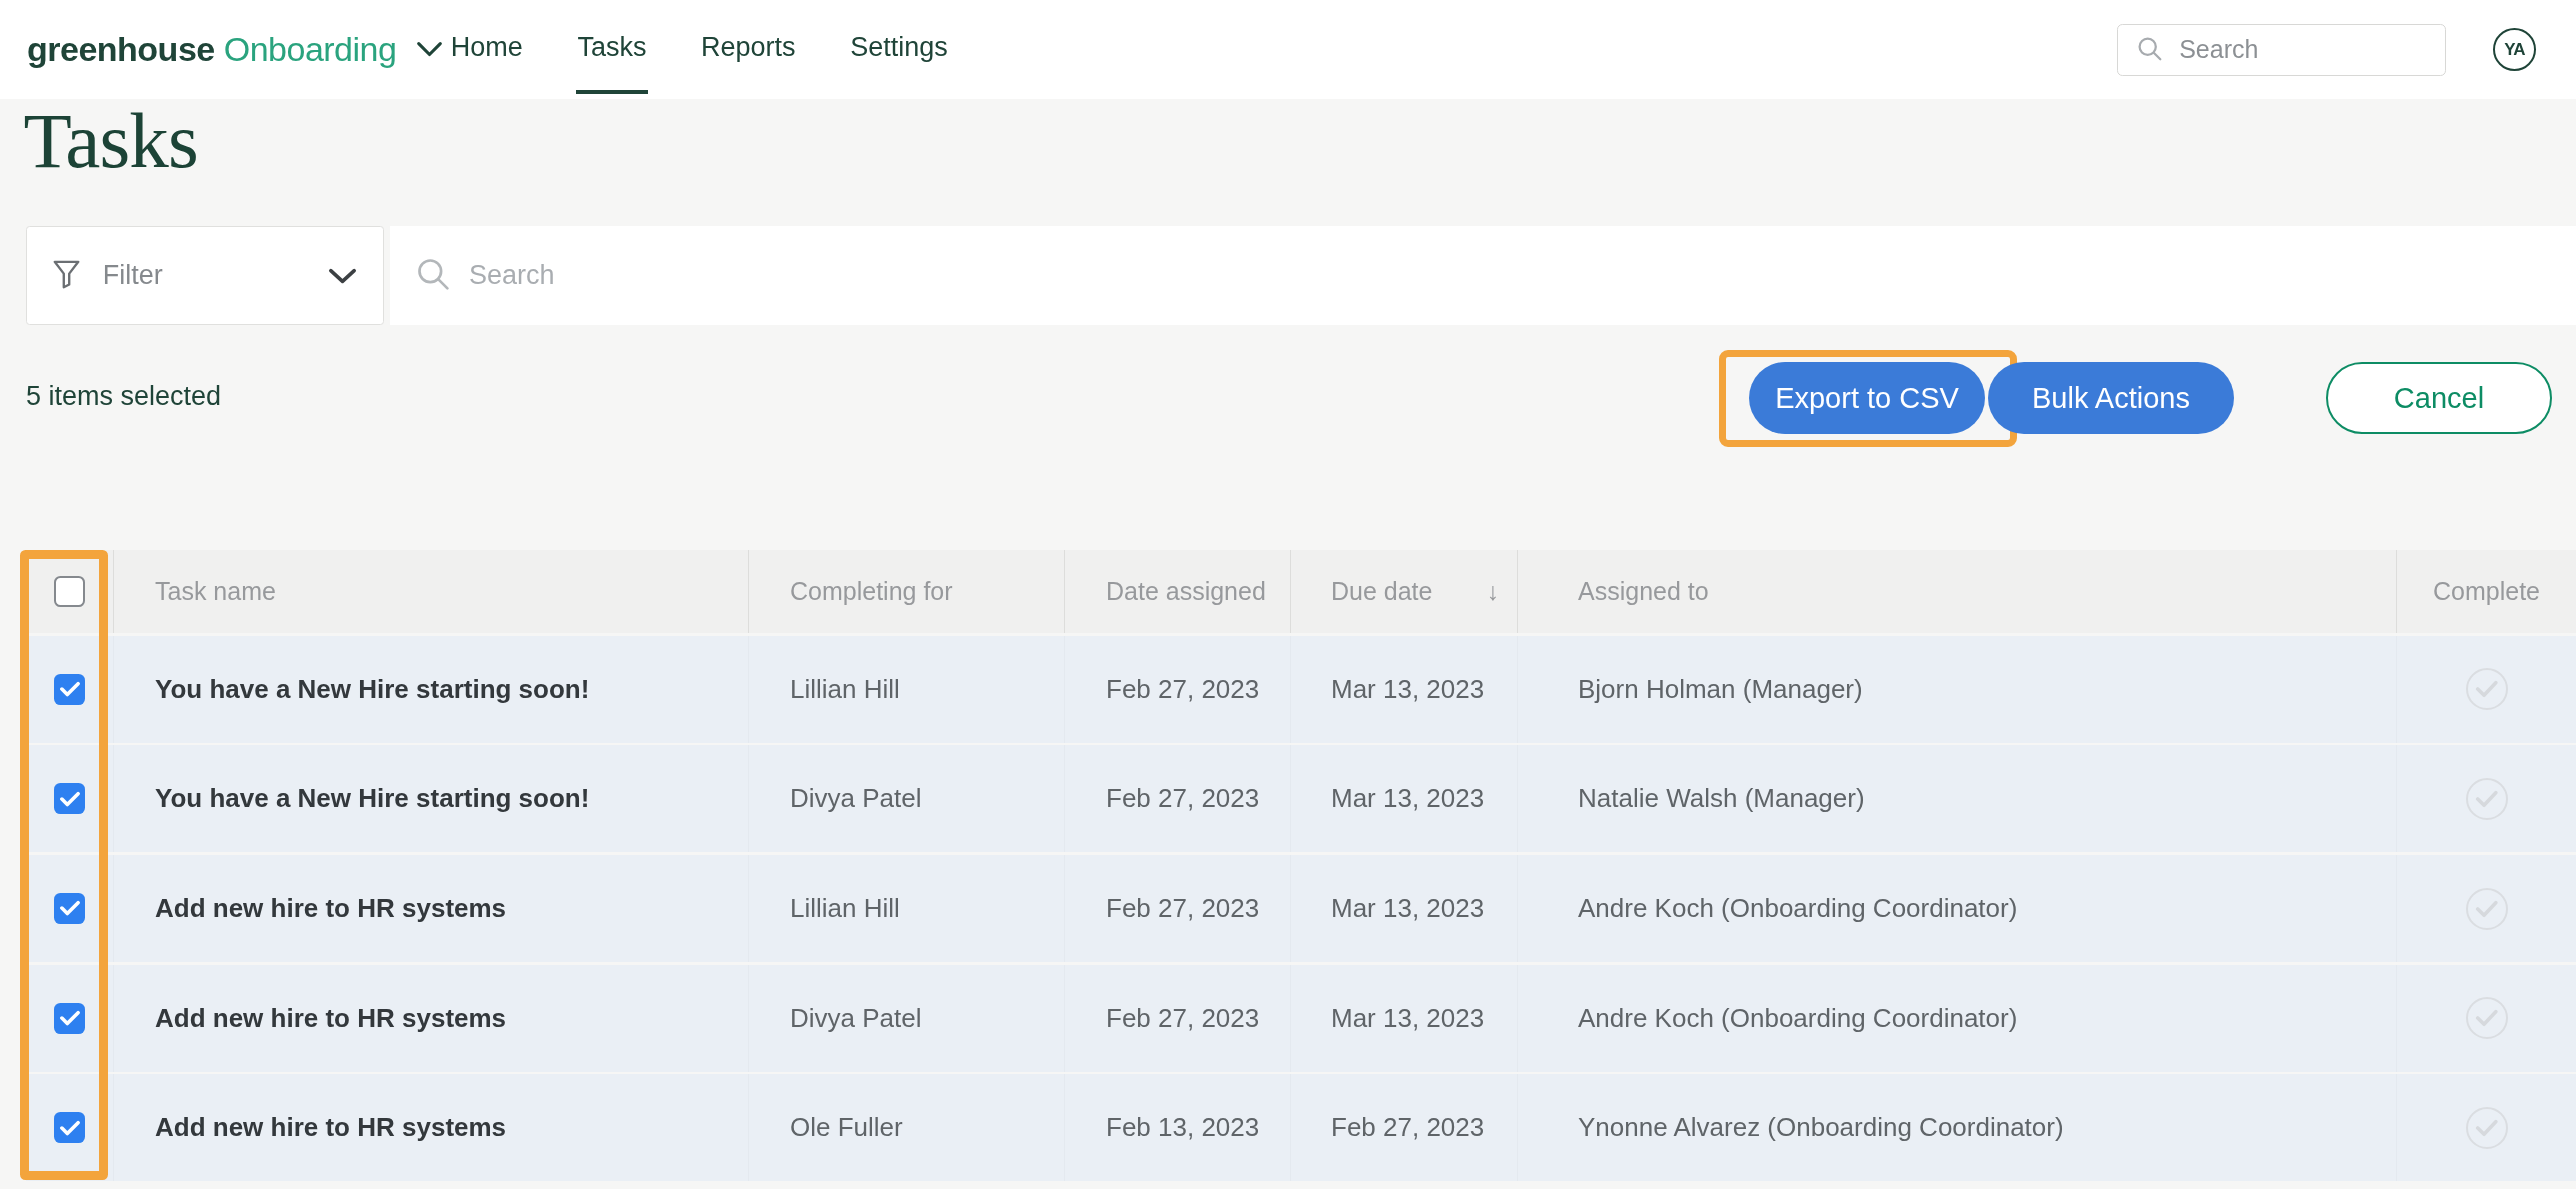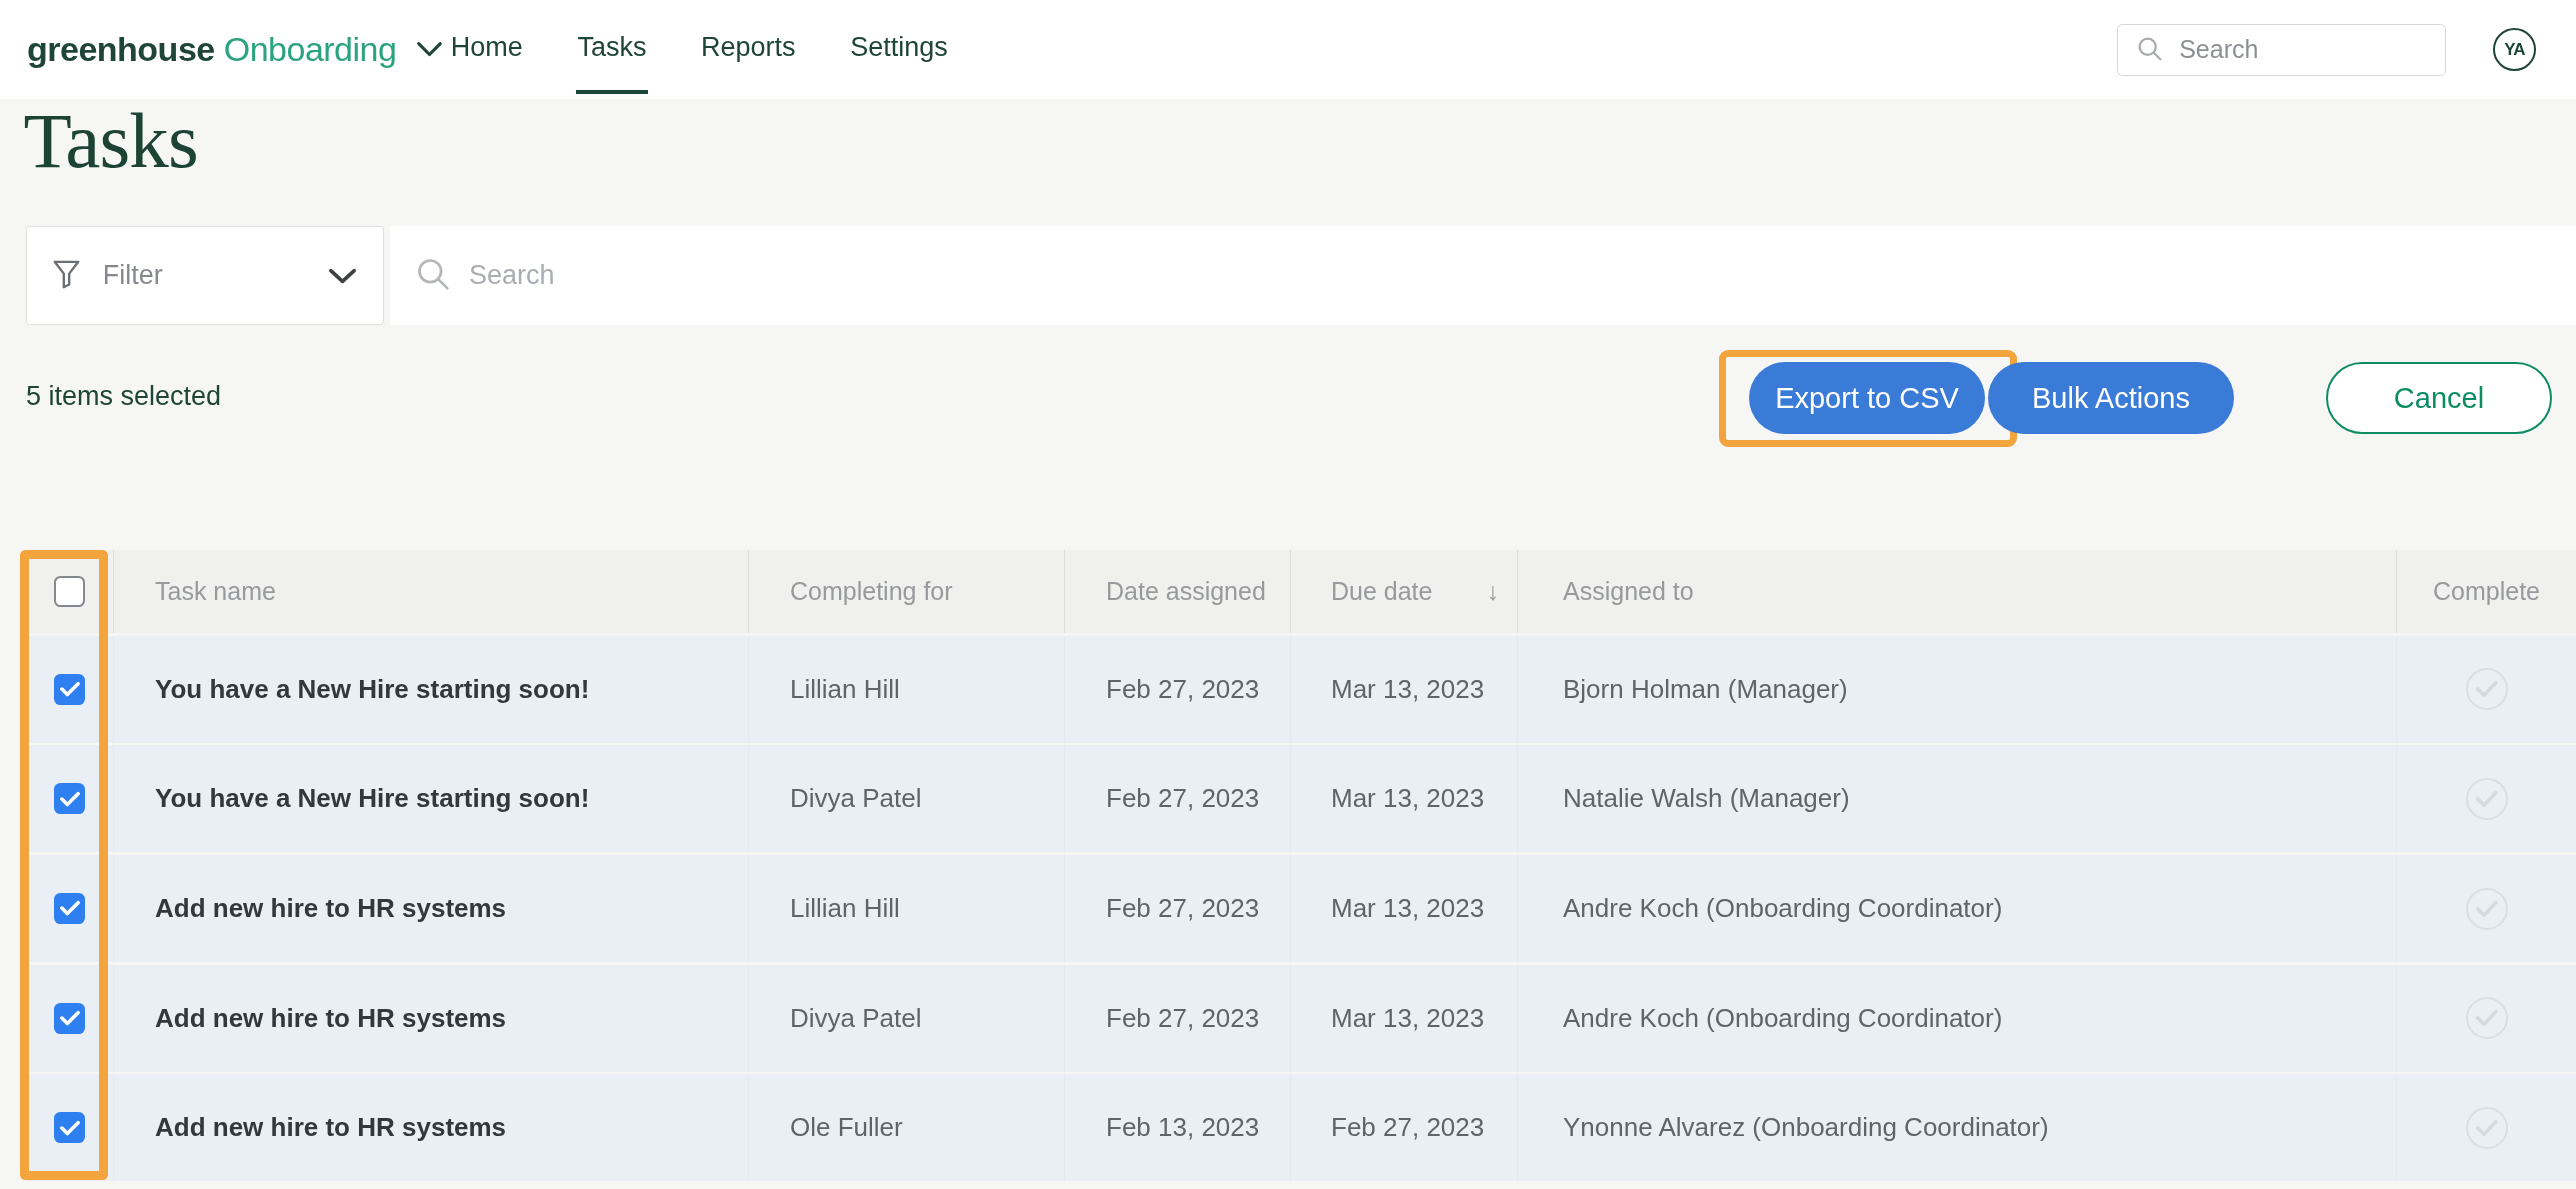--- a/index.html
+++ b/index.html
@@ -60,21 +60,21 @@
 
   
   .table{position:absolute;left:26px;top:550px;width:2550px;}
   .thead{display:flex;height:83px;background:#f0f0ef;align-items:center;}
   .trow{display:flex;height:107px;background:#eaeff5;align-items:center;margin-top:2.7px;}
   .c0{width:87px;display:flex;align-items:center;justify-content:center;box-sizing:border-box;flex:none;}
   .c1{width:635px;box-sizing:border-box;padding-left:41px;flex:none;}
   .c2{width:316px;box-sizing:border-box;padding-left:41px;flex:none;}
   .c3{width:226px;box-sizing:border-box;padding-left:41px;flex:none;}
   .c4{width:227px;box-sizing:border-box;padding-left:40px;flex:none;display:flex;align-items:center;}
-  .c5{width:879px;box-sizing:border-box;padding-left:45px;flex:none;}
+  .c5{width:879px;box-sizing:border-box;padding-left:60px;flex:none;}
   .c6{width:180px;box-sizing:border-box;display:flex;align-items:center;justify-content:center;flex:none;}
   .thead .c1,.thead .c2,.thead .c3,.thead .c4,.thead .c5,.thead .c6{align-self:stretch;display:flex;align-items:center;border-left:1.8px solid #dddddb;}
   .thead .c6{justify-content:center;padding-left:0;}
   .hcell{font-size:25px;font-weight:500;color:#97999c;}
   .sort-arrow{font-size:25px;color:#97999c;margin-left:54px;}
   .trow .c1,.trow .c2,.trow .c3,.trow .c4,.trow .c5,.trow .c6{align-self:stretch;display:flex;align-items:center;border-left:1.8px solid #e4e9ef;}
   .trow .c6{justify-content:center;padding-left:0;}
   .task{font-size:26px;font-weight:700;color:#33383c;}
   .cell{font-size:26px;color:#5f6468;}
 

